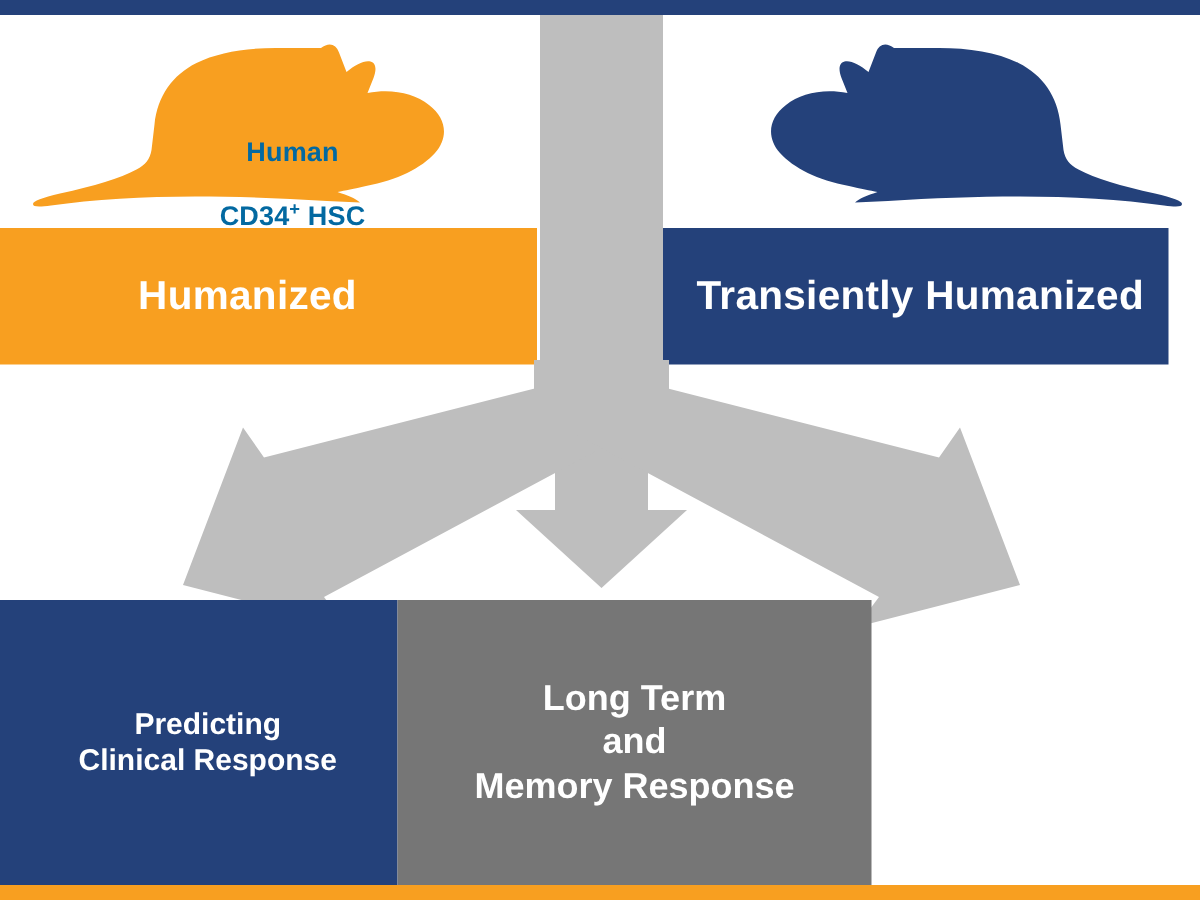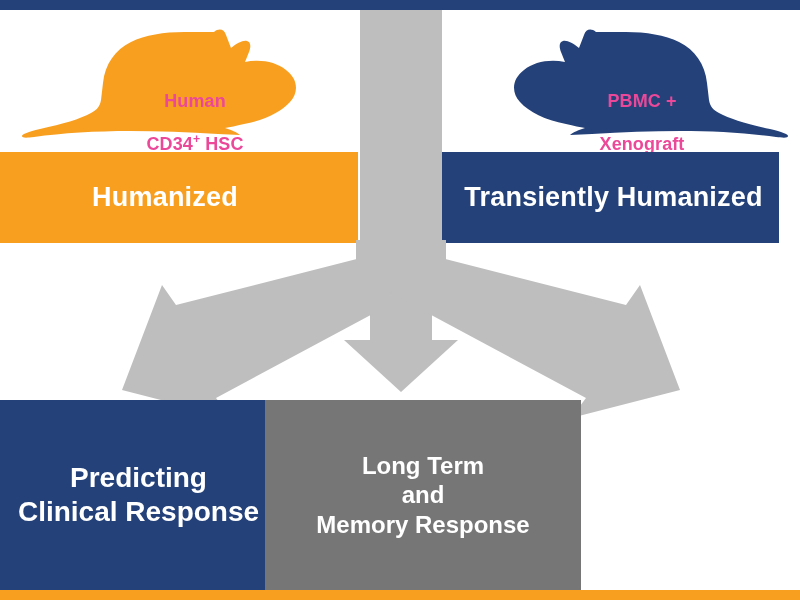--- a/index.html
+++ b/index.html
@@ -17,21 +17,21 @@
   #bottom-bar{top:590px;height:10px;background:#f89f20;}
 
   
   .mouse{position:absolute;}
   .mouse svg{display:block;}
   #mouse-left{left:18px;top:26px;width:310px;height:122px;}
   #mouse-right{left:482px;top:26px;width:310px;height:122px;}
 
   .mouse-label{
     position:absolute;
-    color:#ec4899;
+    color:#0369a1;
     font-weight:bold;
     text-align:center;
     line-height:1.18;
     letter-spacing:0.1px;
     white-space:pre-line;
   }
   #mouse-left-label{
     left:110px;top:70px;width:170px;
     font-size:18px;
   }
@@ -65,21 +65,21 @@
 
   
   .outcome{
     position:absolute;top:400px;height:190px;
     display:flex;align-items:center;justify-content:center;
     color:#ffffff;font-weight:bold;
     text-align:center;line-height:1.22;
     white-space:pre-line;
     box-sizing:border-box;
   }
-  #outcome-left{left:0;width:265px;background:#24417a;font-size:28px;padding-left:12px;}
+  #outcome-left{left:0;width:265px;background:#24417a;font-size:20px;padding-left:12px;}
   #outcome-middle{left:265px;width:316px;background:#767676;font-size:24px;}
   #outcome-right{left:533px;width:267px;background:#24417a;font-size:24px;}
 </style>
 </head>
 <body>
 
 <div id="stage">
 
   <div class="bar" id="top-bar"></div>
 
@@ -139,24 +139,20 @@
           C 45 98 62 93 73 87
           C 79 84 82 80 83 74
           L 85 57
           C 87 38 97 24 113 16
           C 127 9 146 6 166 6
           C 176 6 187 6 196 6
           Z"></path>
       </g>
     </svg>
   </div>
-  <div class="mouse-label" id="mouse-right-label">
-    <span>PBMC +</span><br>
-    <span>Xenograft</span>
-  </div>
 
   <div class="band" id="band-left">
     <span>Humanized</span>
   </div>
   <div class="band" id="band-right">
     <span>Transiently Humanized</span>
   </div>
 
   <svg id="arrow-group" viewBox="0 0 800 600" xmlns="http://www.w3.org/2000/svg">
 

